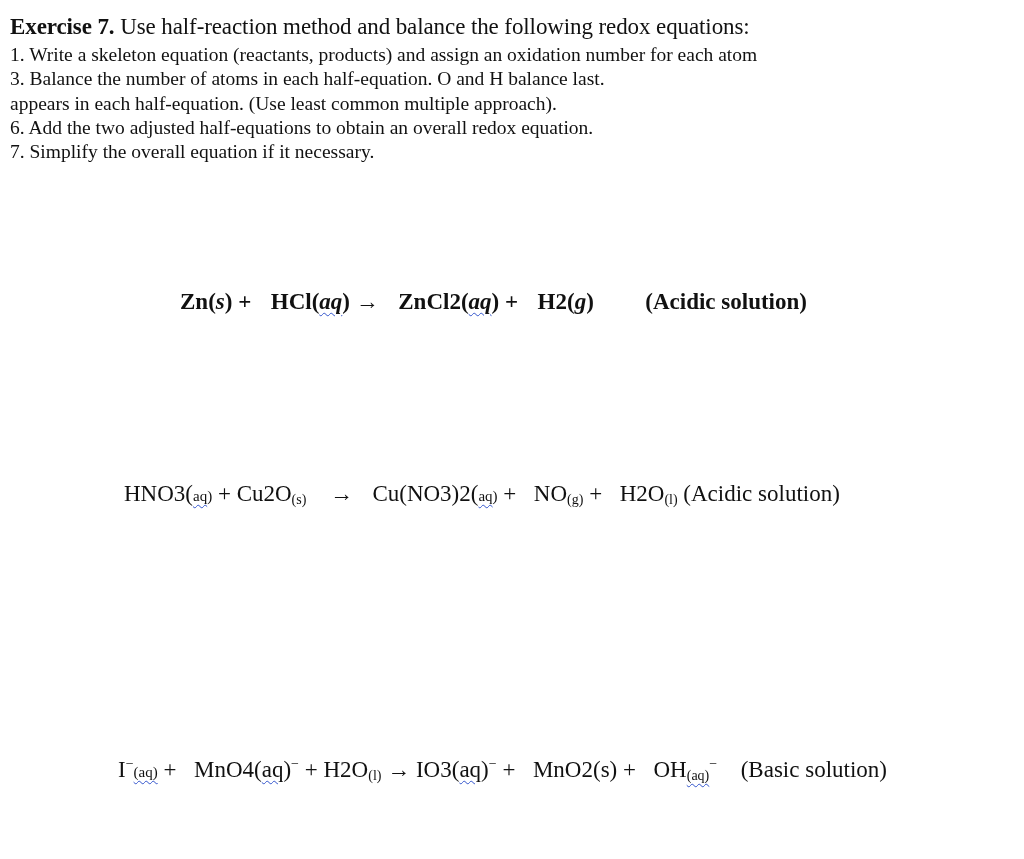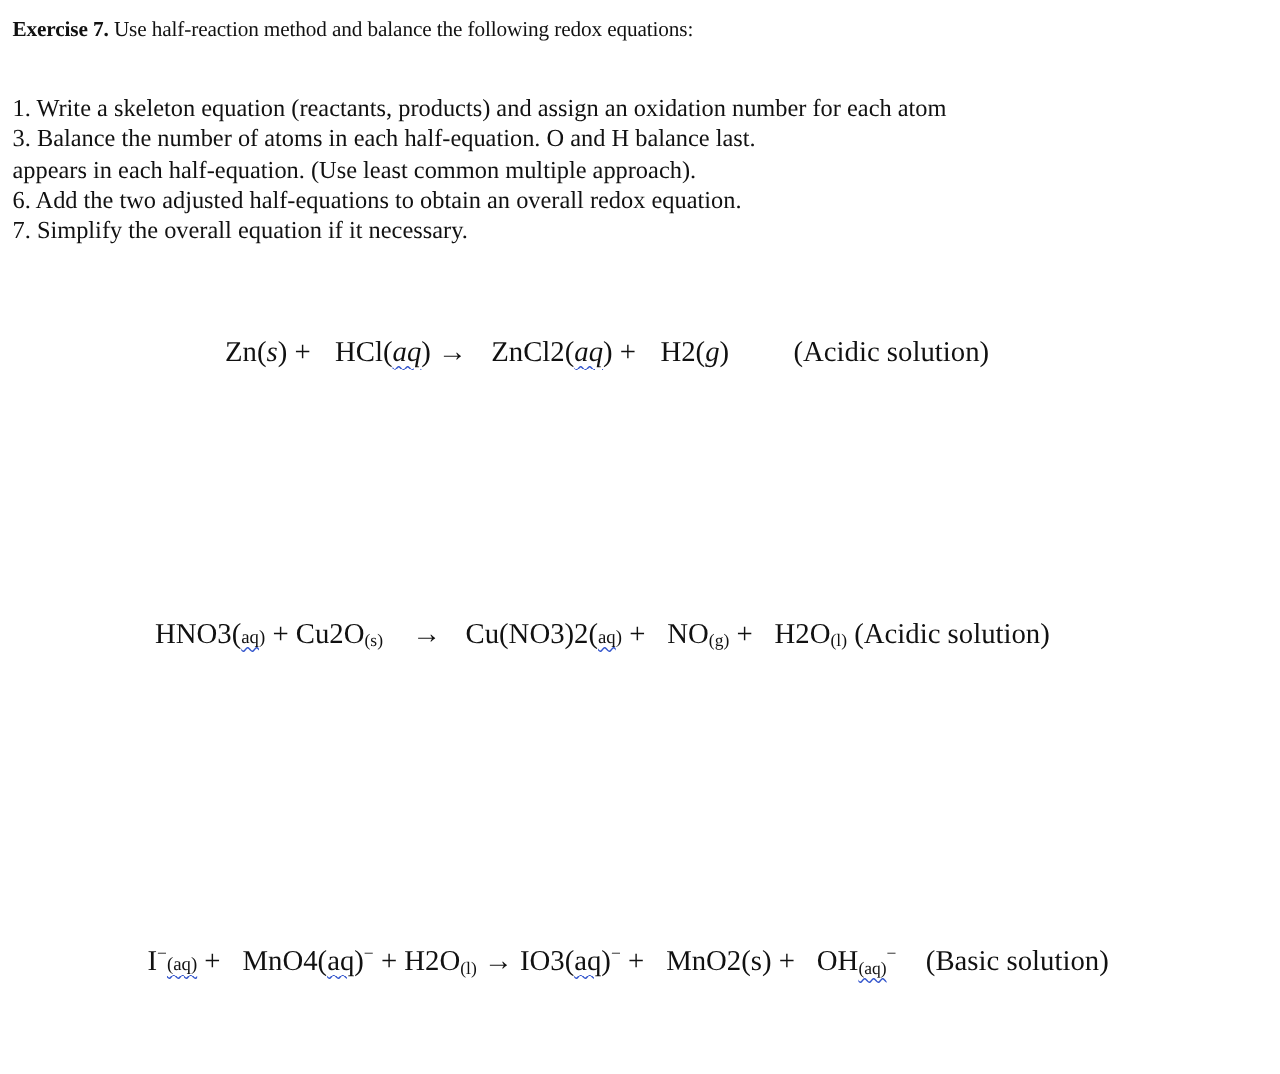--- a/index.html
+++ b/index.html
@@ -1,25 +1,25 @@
 <!DOCTYPE html>
 <html><head>
   <meta charset="utf-8">
   <style>
     html, body { margin: 0; padding: 0; background: #ffffff; }
     body {
       width: 1024px; height: 859px; position: relative; overflow: hidden;
       font-family: "Liberation Serif", "DejaVu Serif", serif; color: #111;
     }
     .title {
-      position: absolute; left: 10px; top: 14px; font-size: 17px; white-space: nowrap;
+      position: absolute; left: 10px; top: 14px; font-size: 23px; white-space: nowrap;
       letter-spacing: -0.1px;
     }
     .title b { font-weight: bold; }
-    .steps { position: absolute; left: 10px; top: 43px; font-size: 19.5px; line-height: 24.3px; margin-top: 33px; }
+    .steps { position: absolute; left: 10px; top: 43px; font-size: 19.5px; line-height: 24.3px; }
     .steps div { white-space: nowrap; }
     .eq {
       position: absolute; font-size: 23px; white-space: nowrap;
     }
     .eq span { display: inline-block; }
     .sp { display: inline-block; }
     .small { font-size: 15px; }
     .smallsub { font-size: 14px; vertical-align: -3px; }
     .sq { text-decoration: underline wavy #3355cc; text-decoration-thickness: 1px; text-underline-offset: 3px; }
     .sup { font-size: 14px; vertical-align: 9px; }
@@ -33,34 +33,34 @@
 </div>
 
 <div class="steps">
   <div>1. Write a skeleton equation (reactants, products) and assign an oxidation number for each atom</div>
   <div>3. Balance the number of atoms in each half-equation. O and H balance last.</div>
   <div>appears in each half-equation. (Use least common multiple approach).</div>
   <div>6. Add the two adjusted half-equations to obtain an overall redox equation.</div>
   <div>7. Simplify the overall equation if it necessary.</div>
 </div>
 
-<div class="eq" style="left:180px; top:269px;">
+<div class="eq" style="left:180px; top:289px;font-weight:bold;">
   <span>Zn(</span><span class="ital">s</span><span>) +</span>
   <span class="sp" style="width:8px"></span>
   <span>HCl(</span><span class="ital sq">aq</span><span>)</span>
   <span>→</span>
   <span class="sp" style="width:8px"></span>
   <span>ZnCl2(</span><span class="ital sq">aq</span><span>) +</span>
   <span class="sp" style="width:8px"></span>
   <span>H2(</span><span class="ital">g</span><span>)</span>
   <span class="sp" style="width:40px"></span>
   <span>(Acidic solution)</span>
 </div>
 
-<div class="eq" style="left:124px; top:494px;text-align:right;">
+<div class="eq" style="left:124px; top:481px;text-align:right;">
   <span>HNO3(</span><span class="small sq">aq</span><span class="small">)</span>
   <span>+</span>
   <span>Cu2O</span><span class="smallsub">(s)</span>
   <span class="sp" style="width:12px"></span>
   <span>→</span>
   <span class="sp" style="width:8px"></span>
   <span>Cu(NO3)2(</span><span class="small sq">aq</span><span class="small">)</span>
   <span>+</span>
   <span class="sp" style="width:6px"></span>
   <span>NO</span><span class="smallsub">(g)</span>

